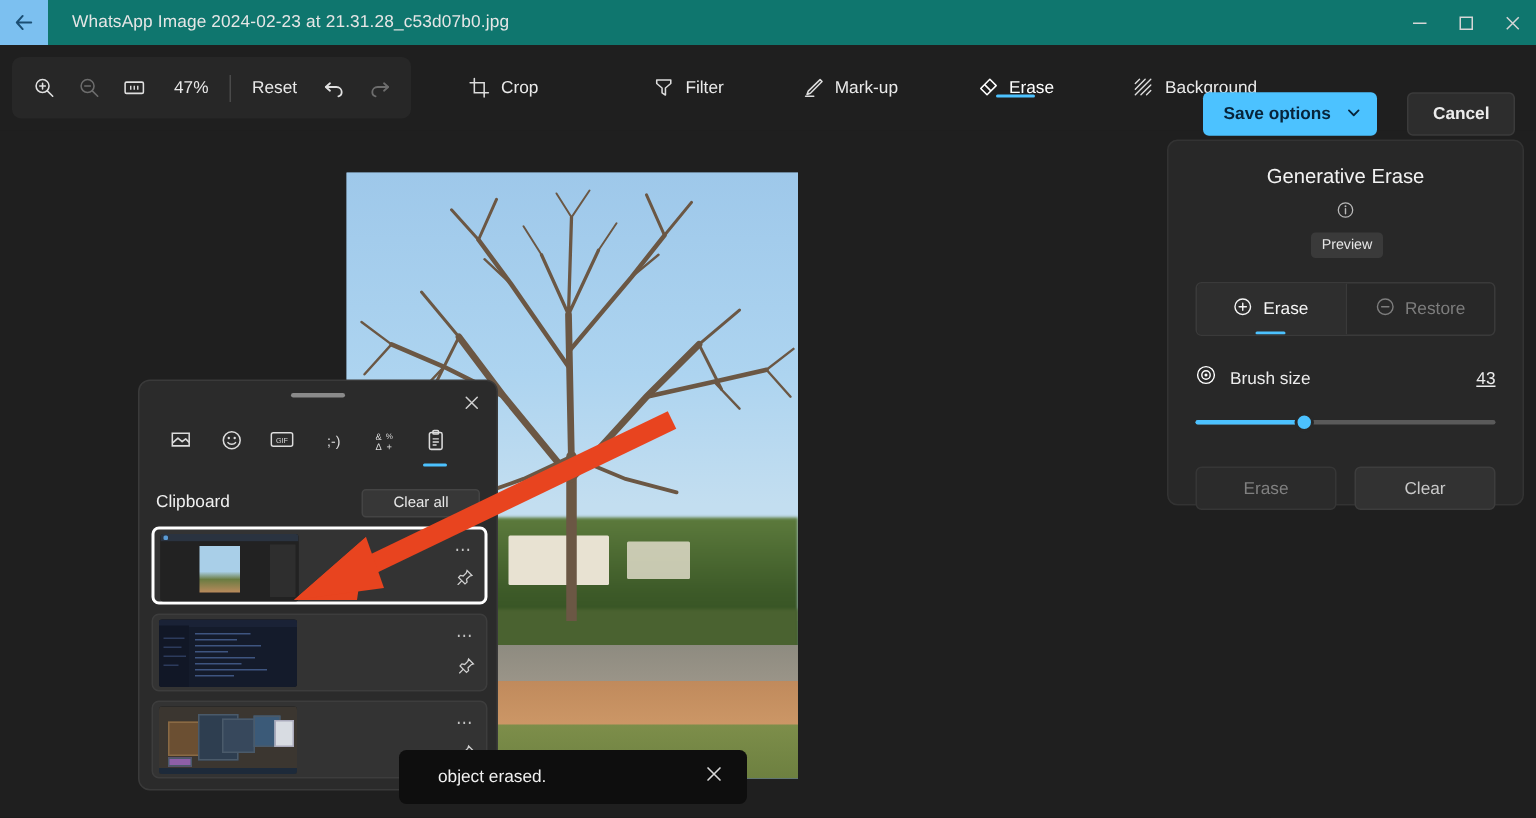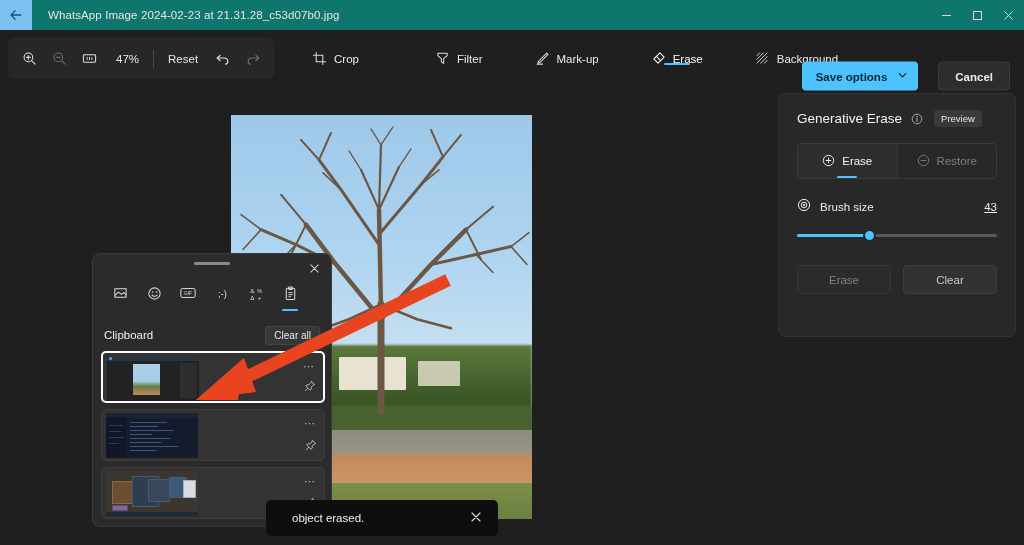--- a/index.html
+++ b/index.html
@@ -137,21 +137,21 @@
     padding: 0 12px 0 26px; z-index: 40;
   }
   .toast-text { font-size: 11.5px; color: #f0f0f0; }
   .toast-close { color: #d8d8d8; cursor: pointer; padding: 4px; }
 
   
   .right-panel {
     position: absolute; left: 778px; top: 93px; width: 238px; height: 244px;
     background: #282828; border: 1px solid #333; border-radius: 7px; padding: 16px 18px;
   }
-  .panel-head { display:flex; align-items:center; gap: 9px; }
+  .panel-head { display:flex; align-items:center; gap: 9px; flex-direction: column; }
   .panel-title { font-size: 13.5px; color: #f2f2f2; }
   .info-ico { color: #b9b9b9; display:flex; cursor:pointer; }
   .badge-preview {
     background: #3a3a3a; color: #e6e6e6; font-size: 9.5px;
     padding: 3px 7px; border-radius: 3px; margin-left: 2px;
   }
   .row-auto {
     display: flex; align-items: center; justify-content: space-between;
     margin-top: 18px;
   }
@@ -236,21 +236,21 @@
     content:''; position:absolute; bottom:-5px; left: 50%; transform: translateX(-50%);
     width: 16px; height: 2.5px; background: #4cc2ff; border-radius: 2px;
   }
   .cb-hdr {
     position:absolute; top: 68px; left: 0; width: 100%; height: 26px;
     display:flex; align-items:center; justify-content: space-between; padding: 0 11px;
   }
   .cb-title { font-size: 11.5px; color: #f0f0f0; }
   .cb-clear {
     background: #373737; border: 1px solid #444; color: #e8e8e8;
-    font-size: 10px; padding: 3px 8px; border-radius: 3px; cursor: pointer;
+    font-size: 10px; padding: 3px 20px; border-radius: 3px; cursor: pointer;
   }
   .cb-list { position:absolute; top: 97px; left: 8px; width: 224px; }
   .cb-item {
     position: relative; height: 52px; margin-bottom: 6px;
     background: #333333; border: 1px solid #3d3d3d; border-radius: 5px; overflow: hidden;
     cursor: pointer;
   }
   .cb-item.active { border: 2px solid #ffffff; }
   .cb-thumb {
     position:absolute; left: 4px; top: 3px; width: 92px; height: 45px;

